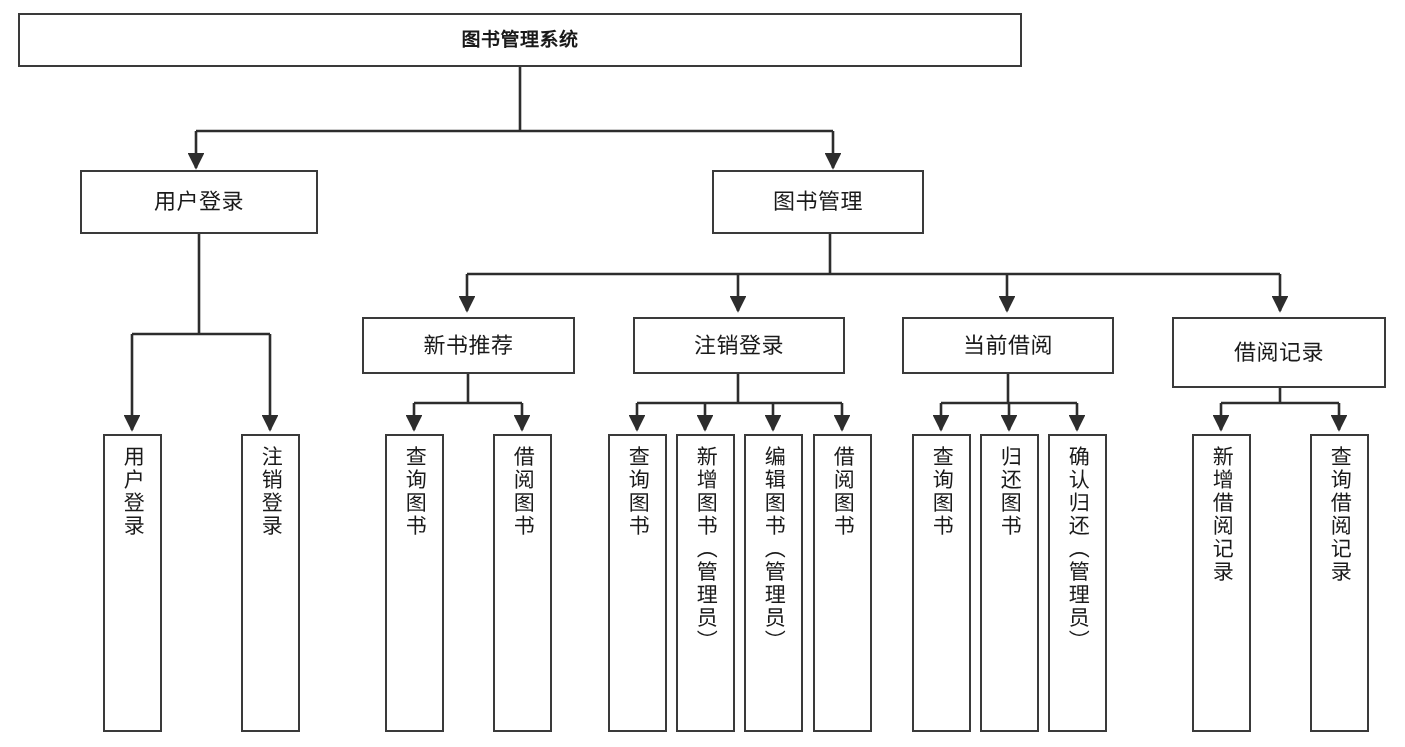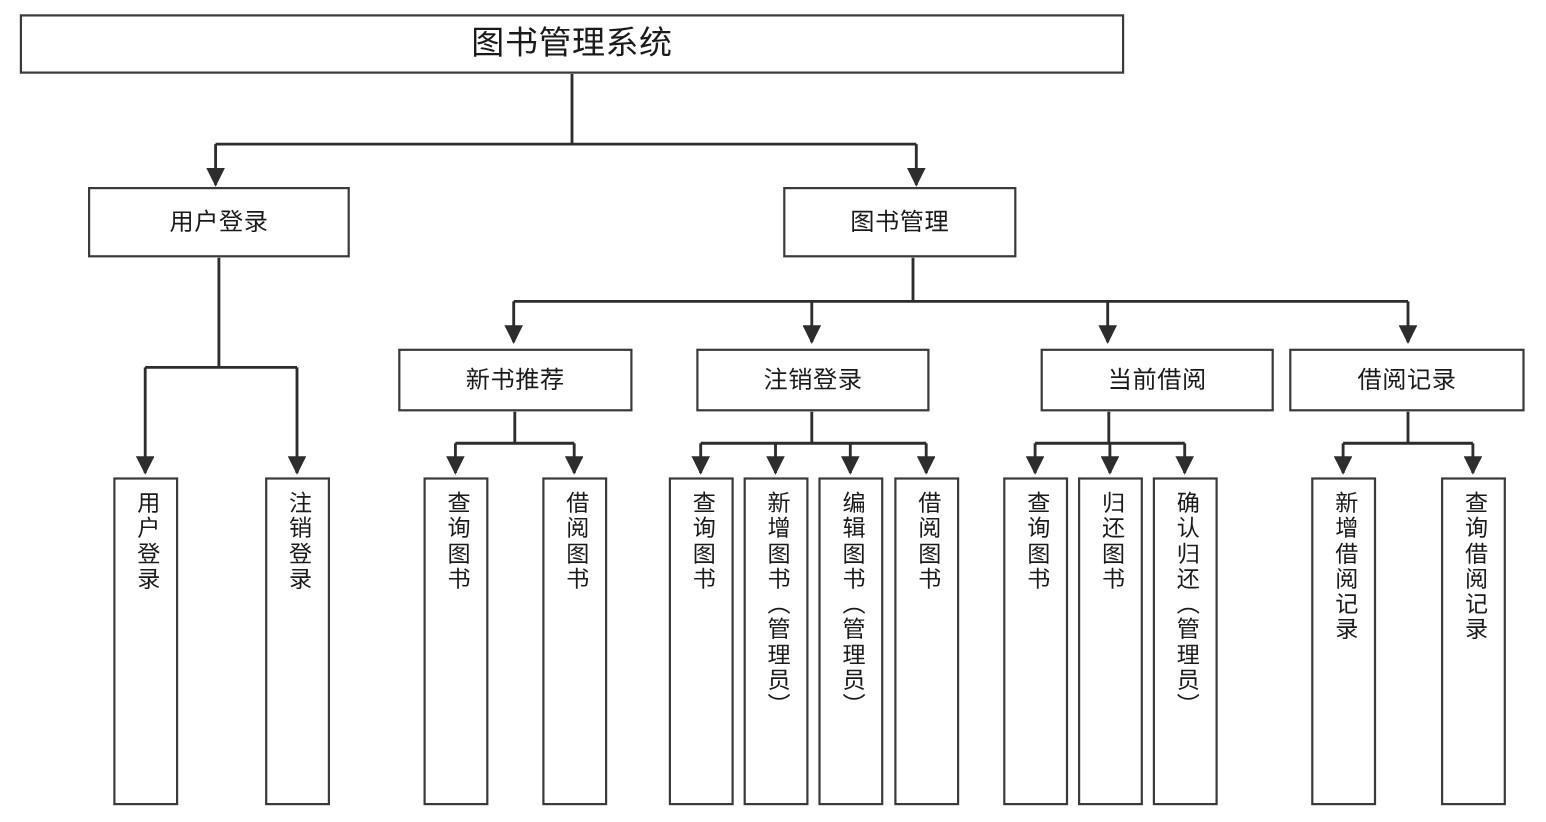--- a/index.html
+++ b/index.html
@@ -43,21 +43,22 @@
     display: block;
     text-align: center;
     line-height: 1.18;
     letter-spacing: 0.5px;
     white-space: pre;
   }
   .node.horizontal .node-label {
     font-size: 22px;
   }
   .node.root .node-label {
-    font-size: 30px;
+    font-size: 19px;
+    font-weight: bold;
   }
   .node.vertical {
     align-items: flex-start;
     justify-content: center;
     padding-top: 10px;
   }
   .node.vertical .node-label {
     writing-mode: vertical-rl;
     text-orientation: upright;
     font-size: 21px;
@@ -144,25 +145,25 @@
   </div>
 
   <div class="node horizontal" style="left:362px; top:317px; width:213px; height:57px;">
     <span class="node-label">新书推荐</span>
   </div>
 
   <div class="node horizontal" style="left:633px; top:317px; width:212px; height:57px;">
     <span class="node-label">注销登录</span>
   </div>
 
-  <div class="node horizontal" style="left:902px; top:317px; width:212px; height:57px;margin-left:44px;">
+  <div class="node horizontal" style="left:902px; top:317px; width:212px; height:57px;">
     <span class="node-label">当前借阅</span>
   </div>
 
-  <div class="node horizontal" style="left:1172px; top:317px; width:214px; height:57px;">
+  <div class="node horizontal" style="left:1172px; top:317px; width:214px; height:71px;">
     <span class="node-label">借阅记录</span>
   </div>
 
   <div class="node vertical" style="left:103px; top:434px; width:59px; height:298px;">
     <span class="node-label">用户登录</span>
   </div>
 
   <div class="node vertical" style="left:241px; top:434px; width:59px; height:298px;">
     <span class="node-label">注销登录</span>
   </div>

